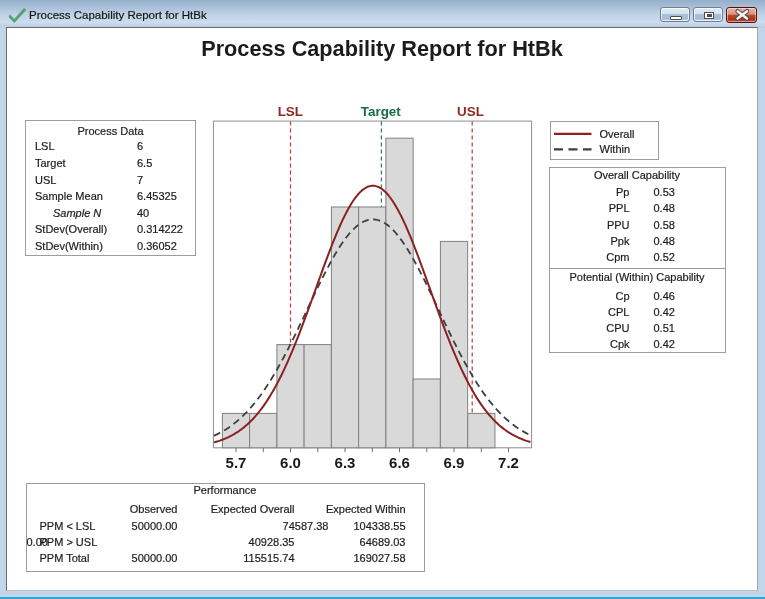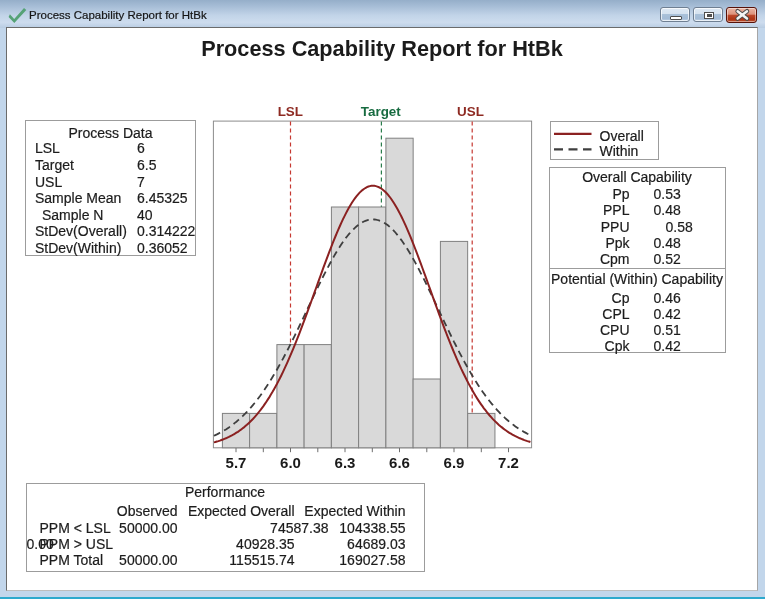--- a/index.html
+++ b/index.html
@@ -8,21 +8,21 @@
     background:linear-gradient(180deg,#95aec9 0%,#a6bdd6 22%,#c2d4e8 55%,#cddcee 80%,#b8cce2 100%);}
   .tbtext{position:absolute;left:29px;top:9px;font-size:11.5px;color:#151515;-webkit-text-stroke:0.2px #151515;}
   .btn{position:absolute;top:7px;height:15px;border-radius:3px;box-sizing:border-box;}
   .btnstd{border:1px solid #6f7f92;background:linear-gradient(180deg,#dfe9f4 0%,#d5e2ef 45%,#aac1d9 50%,#a4bcd6 80%,#bed0e4 100%);box-shadow:inset 0 0 0 1px rgba(255,255,255,.7);}
   .btnclose{border:1px solid #571209;background:linear-gradient(180deg,#eab5a4 0%,#dd937c 45%,#bd4a2d 50%,#ad3414 80%,#c0522f 100%);box-shadow:inset 0 0 0 1px rgba(255,255,255,.45);}
   .content{position:absolute;left:6px;top:26.7px;width:752.3px;height:564.6px;box-sizing:border-box;
     background:#fff;border-style:solid;border-color:#6b6b6b #a6a6a6 #bdbdbd #6b6b6b;border-width:1.8px 1.5px 1.5px 1.8px;}
   .maintitle{position:absolute;left:7px;top:36.3px;width:750px;text-align:center;
     font-size:21.7px;font-weight:bold;color:#1b1b1b;}
   .box{position:absolute;border:1px solid #9c9c9c;background:#fff;box-sizing:border-box;
-    font-size:14px;color:#1c1c1c;-webkit-text-stroke:0.2px #1c1c1c;}
+    font-size:11px;color:#1c1c1c;-webkit-text-stroke:0.2px #1c1c1c;}
   .row{position:absolute;white-space:nowrap;}
   .cyan{position:absolute;left:0;bottom:0;width:765px;height:2.3px;background:#2da9cd;}
 </style></head>
 <body>
 <div class="titlebar"></div>
 <svg style="position:absolute;left:8px;top:6px" width="20" height="19" viewBox="0 0 20 19">
   <path d="M1.9,8.3 L6.2,13.0 L16.0,1.9 L18.3,4.1 L6.3,17.1 L0.6,10.9 Z" fill="#55a276"></path>
 </svg>
 <div class="tbtext">Process Capability Report for HtBk</div>
 <div class="btn btnstd" style="left:660px;width:30px;">
@@ -49,41 +49,41 @@
 <div class="box" style="left:25px;top:120px;width:171px;height:136px;">
   <div class="row" style="left:0;top:4.4px;width:169px;text-align:center;">Process Data</div>
   <div class="row" style="left:9px;top:19.4px;">LSL</div>
     <div class="row" style="left:111px;top:19.4px;">6</div>
   <div class="row" style="left:9px;top:35.9px;">Target</div>
     <div class="row" style="left:111px;top:35.9px;">6.5</div>
   <div class="row" style="left:9px;top:52.5px;">USL</div>
     <div class="row" style="left:111px;top:52.5px;">7</div>
   <div class="row" style="left:9px;top:69px;">Sample Mean</div>
     <div class="row" style="left:111px;top:69px;">6.45325</div>
-  <div class="row" style="left:16px;top:85.6px;">Sample N</div>
+  <div class="row" style="left:27px;top:85.6px;font-style:italic;">Sample N</div>
     <div class="row" style="left:111px;top:85.6px;">40</div>
   <div class="row" style="left:9px;top:102.1px;">StDev(Overall)</div>
     <div class="row" style="left:111px;top:102.1px;">0.314222</div>
   <div class="row" style="left:9px;top:118.6px;">StDev(Within)</div>
     <div class="row" style="left:111px;top:118.6px;">0.36052</div>
 </div>
 
 <div class="box" style="left:549.5px;top:120.5px;width:109px;height:39px;">
   <div class="row" style="left:49px;top:6.1px;">Overall</div>
   <div class="row" style="left:49px;top:21.6px;">Within</div>
 </div>
 
 <div class="box" style="left:548.5px;top:167px;width:177.5px;height:186px;">
   <div class="row" style="left:0;top:0.5px;width:175px;text-align:center;">Overall Capability</div>
   <div class="row" style="left:20px;top:18.1px;width:60px;text-align:right;">Pp</div>
     <div class="row" style="left:104px;top:18.1px;">0.53</div>
   <div class="row" style="left:20px;top:34.4px;width:60px;text-align:right;">PPL</div>
     <div class="row" style="left:104px;top:34.4px;">0.48</div>
   <div class="row" style="left:20px;top:50.7px;width:60px;text-align:right;">PPU</div>
-    <div class="row" style="left:116px;top:50.7px;">0.58</div>
+    <div class="row" style="left:104px;top:50.7px;">0.58</div>
   <div class="row" style="left:20px;top:67px;width:60px;text-align:right;">Ppk</div>
     <div class="row" style="left:104px;top:67px;">0.48</div>
   <div class="row" style="left:20px;top:83.3px;width:60px;text-align:right;">Cpm</div>
     <div class="row" style="left:104px;top:83.3px;">0.52</div>
   <div style="position:absolute;left:-1px;top:99.5px;width:177px;border-top:1px solid #9c9c9c;"></div>
   <div class="row" style="left:0;top:102.7px;width:175px;text-align:center;">Potential (Within) Capability</div>
   <div class="row" style="left:20px;top:121.8px;width:60px;text-align:right;">Cp</div>
     <div class="row" style="left:104px;top:121.8px;">0.46</div>
   <div class="row" style="left:20px;top:138px;width:60px;text-align:right;">CPL</div>
     <div class="row" style="left:104px;top:138px;">0.42</div>

